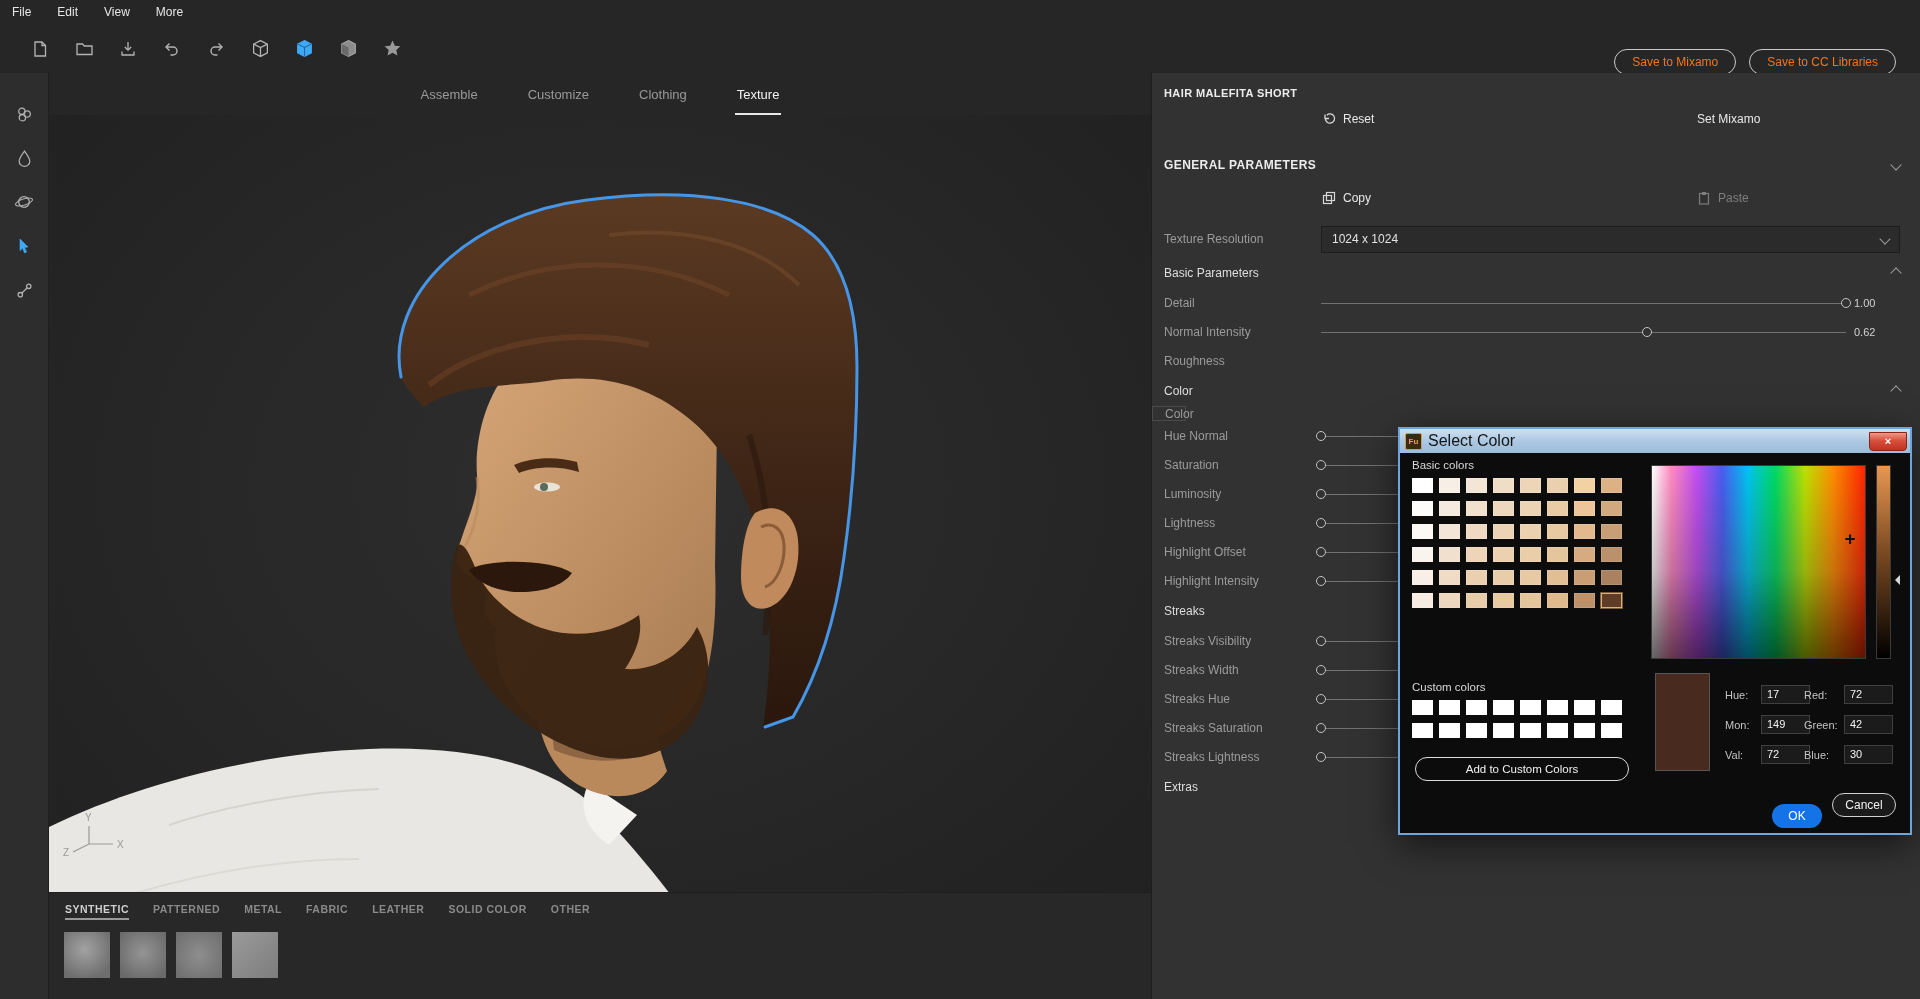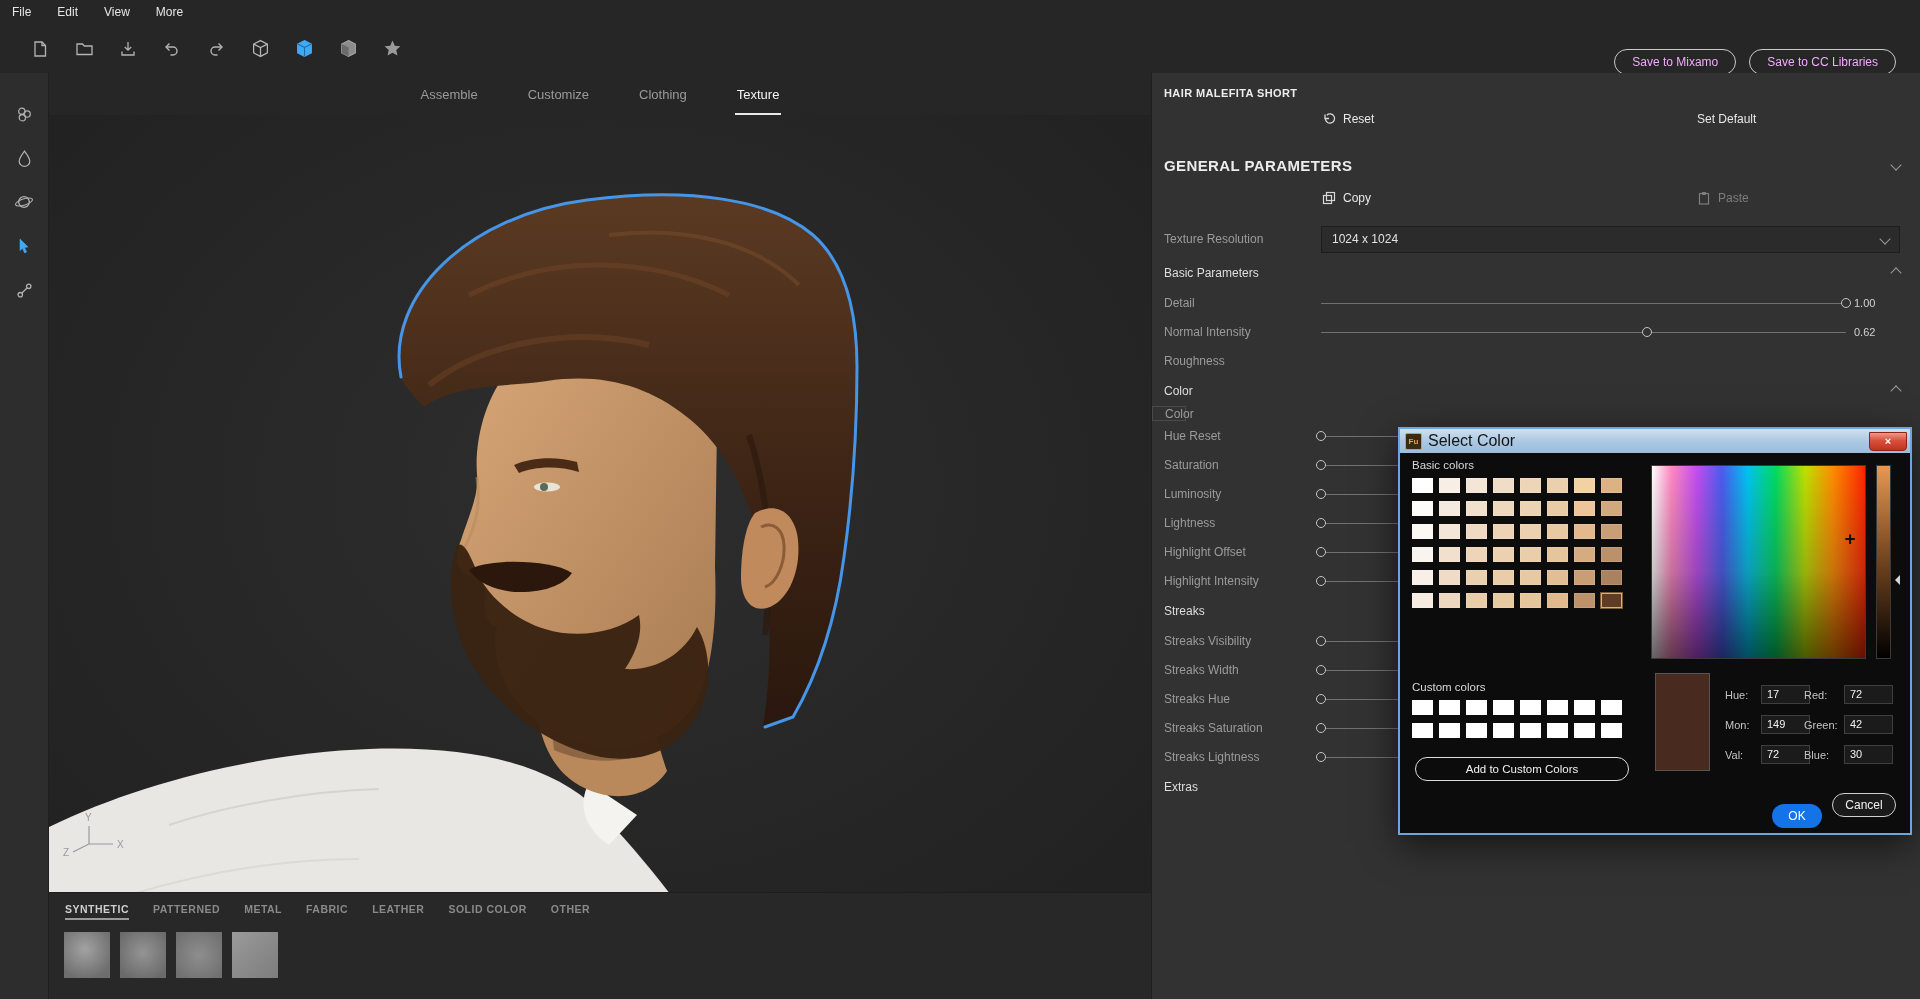--- a/index.html
+++ b/index.html
@@ -11,21 +11,21 @@
   
   .menubar{height:24px;display:flex;align-items:center;gap:26px;padding-left:12px;background:#262626;}
   .menu-item{font-size:12px;color:#e6e6e6;cursor:default;text-align:center;}
   
   .toolbar{height:49px;display:flex;align-items:center;background:#262626;}
   .tb-icons{display:flex;align-items:center;gap:24px;padding-left:30px;}
   .tb-btn{width:20px;height:20px;display:flex;align-items:center;justify-content:center;}
   .tb-btn svg{display:block;}
   .tb-actions{margin-left:auto;display:flex;gap:13px;padding-right:24px;}
   .pill-btn{
-    background:transparent;border:1px solid #c9c9c9;border-radius:14px;color:#f0abfc;
+    background:transparent;border:1px solid #c9c9c9;border-radius:14px;color:#f97316;
     font-size:12px;font-family:"Liberation Sans",sans-serif;padding:6px 17px;line-height:1;cursor:pointer;margin-top:27px;
   }
   
   .main{position:absolute;top:73px;left:0;right:0;bottom:0;display:flex;}
   .left-toolbar{width:49px;background:#2d2d2d;border-right:1px solid #1f1f1f;display:flex;flex-direction:column;align-items:center;padding-top:30px;gap:22px;box-sizing:border-box;}
   .tool{width:22px;height:22px;display:flex;align-items:center;justify-content:center;}
   .tool svg{display:block;}
   .tool.active svg path, .tool.active svg circle{stroke:var(--tool-blue);}
   .tool.active svg .fillme{fill:var(--tool-blue);stroke:var(--tool-blue);}
   .viewport-col{width:1102px;display:flex;flex-direction:column;position:relative;}
@@ -48,21 +48,21 @@
   .thumb:nth-child(4){background:linear-gradient(135deg,#9a9a9a,#7d7d7d);}
   
   .panel{flex:1;background:#323232;border-left:1px solid #1e1e1e;box-sizing:border-box;position:relative;}
   .panel-title{padding:14px 12px 4px 12px;font-size:11px;font-weight:bold;letter-spacing:.4px;color:#ececec;}
   .action-row{position:relative;height:36px;}
   .act{position:absolute;top:9px;display:flex;align-items:center;gap:7px;font-size:12px;color:#e8e8e8;cursor:pointer;}
   .act.reset{left:170px;}
   .act.set-default{left:545px;}
   .act.copy{left:170px;}
   .act.paste{left:545px;color:#7d7d7d;}
-  .general-row{height:32px;margin-top:10px;display:flex;align-items:center;padding:0 20px 0 12px;font-size:15px;font-weight:bold;letter-spacing:.4px;color:#ececec;}
+  .general-row{height:32px;margin-top:10px;display:flex;align-items:center;padding:0 20px 0 12px;font-size:12px;font-weight:bold;letter-spacing:.4px;color:#ececec;}
   .general-row .chev{margin-left:auto;}
   .clip-row{height:38px;}
   .clip-row .act{top:10px;}
   
   .prow{position:relative;height:29px;display:flex;align-items:center;padding:0 20px 0 12px;}
   .prow.dropdown{height:36px;margin-top:2px;}
   .prow.section{height:31px;}
   .prow.subsection{height:31px;}
   .p-label{width:157px;flex:none;font-size:12px;color:#9b9b9b;}
   .sec-label{flex:1;font-size:12px;color:#dedede;}
@@ -309,21 +309,21 @@
 
     <div class="action-row">
       <span class="act reset">
         <svg width="14" height="14" viewBox="0 0 14 14">
             <path d="M3 2.5v4h4" fill="none" stroke="#d8d8d8" stroke-width="1.3"></path>
             <path d="M3.4 6.5 A4.6 4.6 0 1 0 4.8 3.2" fill="none" stroke="#d8d8d8" stroke-width="1.3"></path>
           </svg>
         <span>Reset</span>
       </span>
       <span class="act set-default">
-        <span>Set Default</span>
+        <span>Set Mixamo</span>
       </span>
     </div>
 
     <div class="general-row">
       <span>GENERAL PARAMETERS</span>
       <span class="chev down"></span>
     </div>
 
     <div class="action-row clip-row">
       <span class="act copy">
@@ -377,21 +377,21 @@
         </div>
         <div class="prow section">
           <span class="sec-label">Color</span>
           <span class="chev up"></span>
         </div>
         <div class="prow swatch">
           <span class="p-label">Color</span>
           <div class="swatch-bar" style="background: rgb(124, 69, 35);"></div>
         </div>
         <div class="prow slider">
-          <span class="p-label">Hue Reset</span>
+          <span class="p-label">Hue Normal</span>
           <div class="slider-wrap">
             <div class="slider-track">
               <span class="slider-handle" style="left: 0%; top: 50%;"></span>
             </div>
           </div>
         </div>
         <div class="prow slider">
           <span class="p-label">Saturation</span>
           <div class="slider-wrap">
             <div class="slider-track">

